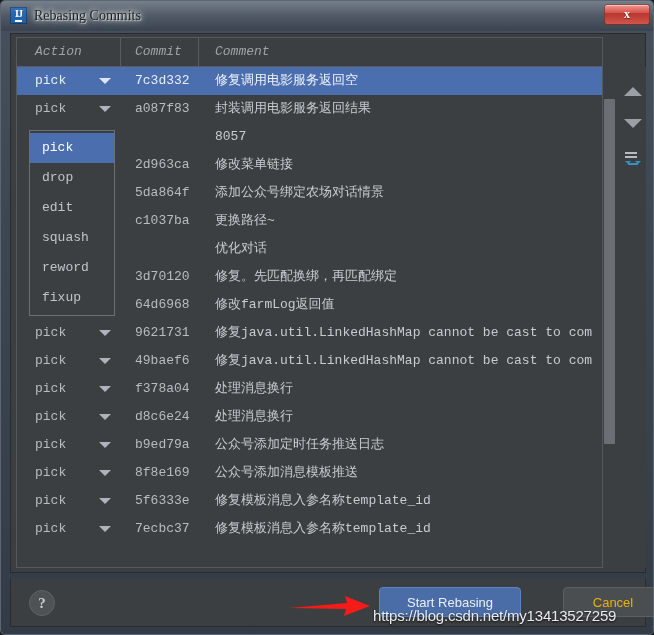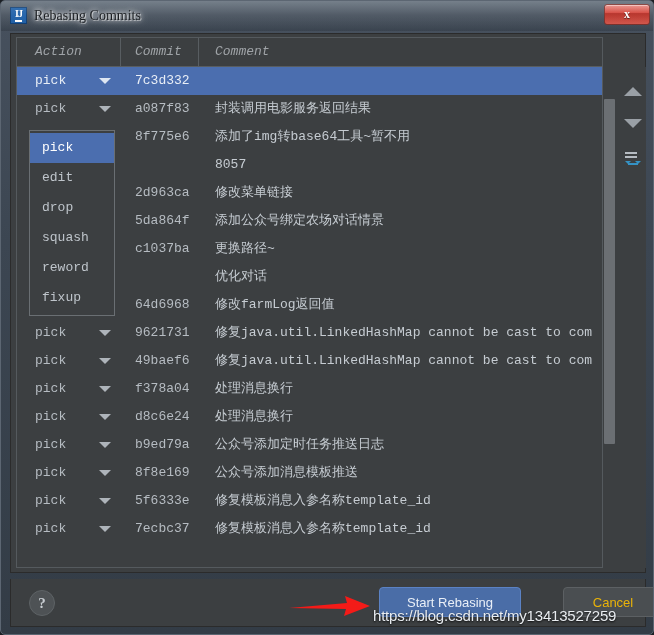--- a/index.html
+++ b/index.html
@@ -202,36 +202,31 @@
       <div class="thead">
         <div class="th action">Action</div>
         <div class="th commit">Commit</div>
         <div class="th comment">Comment</div>
       </div>
       <div class="rows" id="rows">
           <div class="row sel">
             <div class="cell-action">pick</div>
             <div class="caret"></div>
             <div class="cell-commit">7c3d332</div>
+            <div class="cell-comment">修复调用电影服务返回空</div>
           </div>
           <div class="row">
             <div class="cell-action">pick</div>
             <div class="caret"></div>
             <div class="cell-commit">a087f83</div>
             <div class="cell-comment">封装调用电影服务返回结果</div>
           </div>
           <div class="row">
             <div class="cell-action">pick</div>
             <div class="caret"></div>
-            <div class="cell-commit">8f775e6</div>
-            <div class="cell-comment">添加了img转base64工具~暂不用</div>
-          </div>
-          <div class="row">
-            <div class="cell-action">pick</div>
-            <div class="caret"></div>
             <div class="cell-comment">8057</div>
           </div>
           <div class="row">
             <div class="cell-action">pick</div>
             <div class="caret"></div>
             <div class="cell-commit">2d963ca</div>
             <div class="cell-comment">修改菜单链接</div>
           </div>
           <div class="row">
             <div class="cell-action">pick</div>
@@ -242,20 +237,26 @@
           <div class="row">
             <div class="cell-action">pick</div>
             <div class="caret"></div>
             <div class="cell-commit">c1037ba</div>
             <div class="cell-comment">更换路径~</div>
           </div>
           <div class="row">
             <div class="cell-action">pick</div>
             <div class="caret"></div>
             <div class="cell-comment">优化对话</div>
+          </div>
+          <div class="row">
+            <div class="cell-action">pick</div>
+            <div class="caret"></div>
+            <div class="cell-commit">3d70120</div>
+            <div class="cell-comment">修复。先匹配换绑，再匹配绑定</div>
           </div>
           <div class="row">
             <div class="cell-action">pick</div>
             <div class="caret"></div>
             <div class="cell-commit">64d6968</div>
             <div class="cell-comment">修改farmLog返回值</div>
           </div>
           <div class="row">
             <div class="cell-action">pick</div>
             <div class="caret"></div>
@@ -324,22 +325,22 @@
           <rect x="3" y="8" width="12" height="2" fill="#b6bcc2"></rect>
           <path d="M3 13 L9 13 L6 16 Z" fill="#3592c4"></path>
           <path d="M19 13 L13 13 L16 16 Z" fill="#3592c4"></path>
           <rect x="6" y="15" width="10" height="2" fill="#3592c4"></rect>
         </svg>
       </div>
     </div>
 
     <div class="dropdown" id="dropdown">
         <div class="dd-item active">pick</div>
+        <div class="dd-item">drop</div>
         <div class="dd-item">edit</div>
-        <div class="dd-item">drop</div>
         <div class="dd-item">squash</div>
         <div class="dd-item">reword</div>
         <div class="dd-item">fixup</div>
       </div>
 
   </div>
 
   <div class="bottombar">
     <div class="help-btn">
       <span>?</span>

